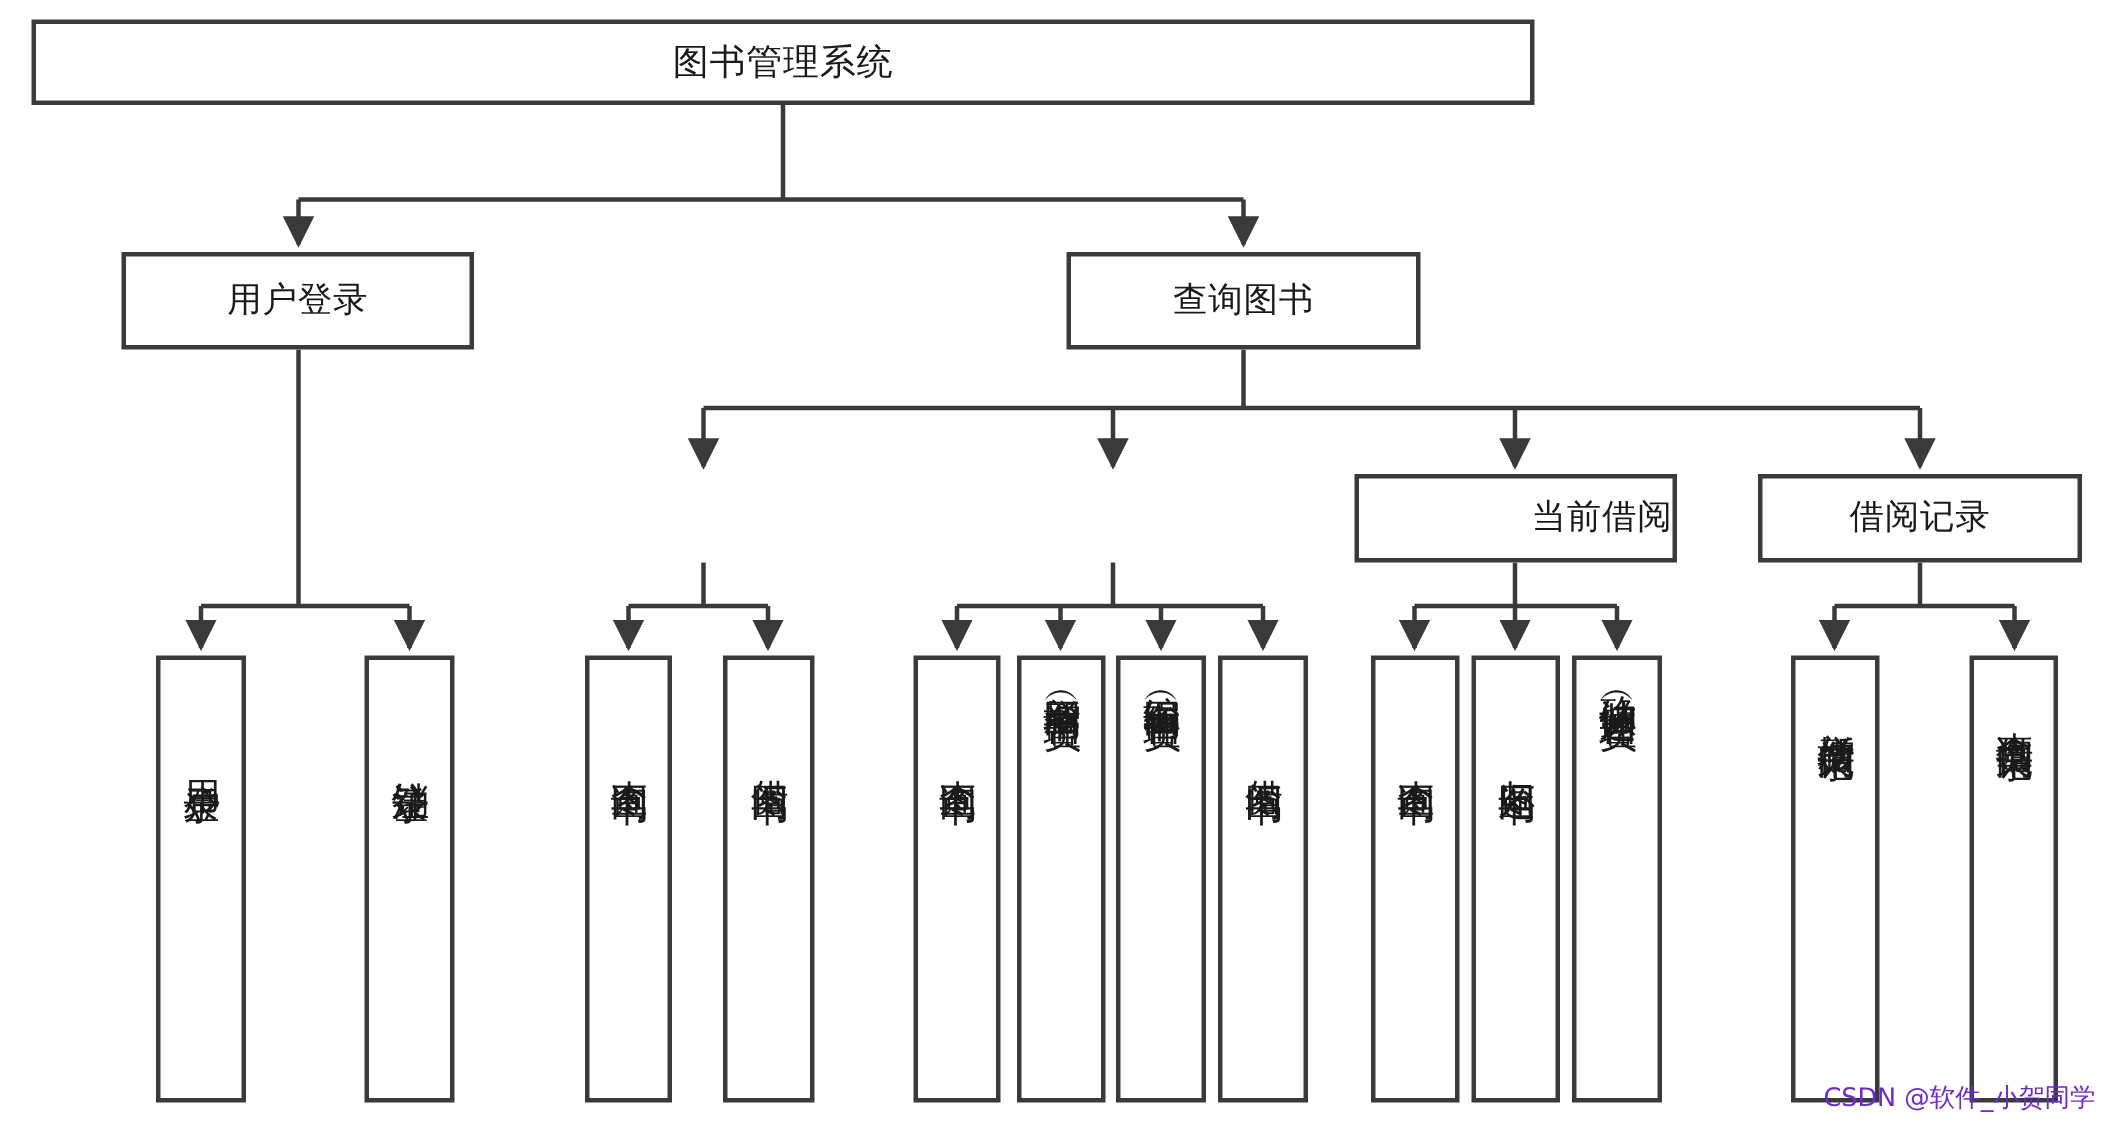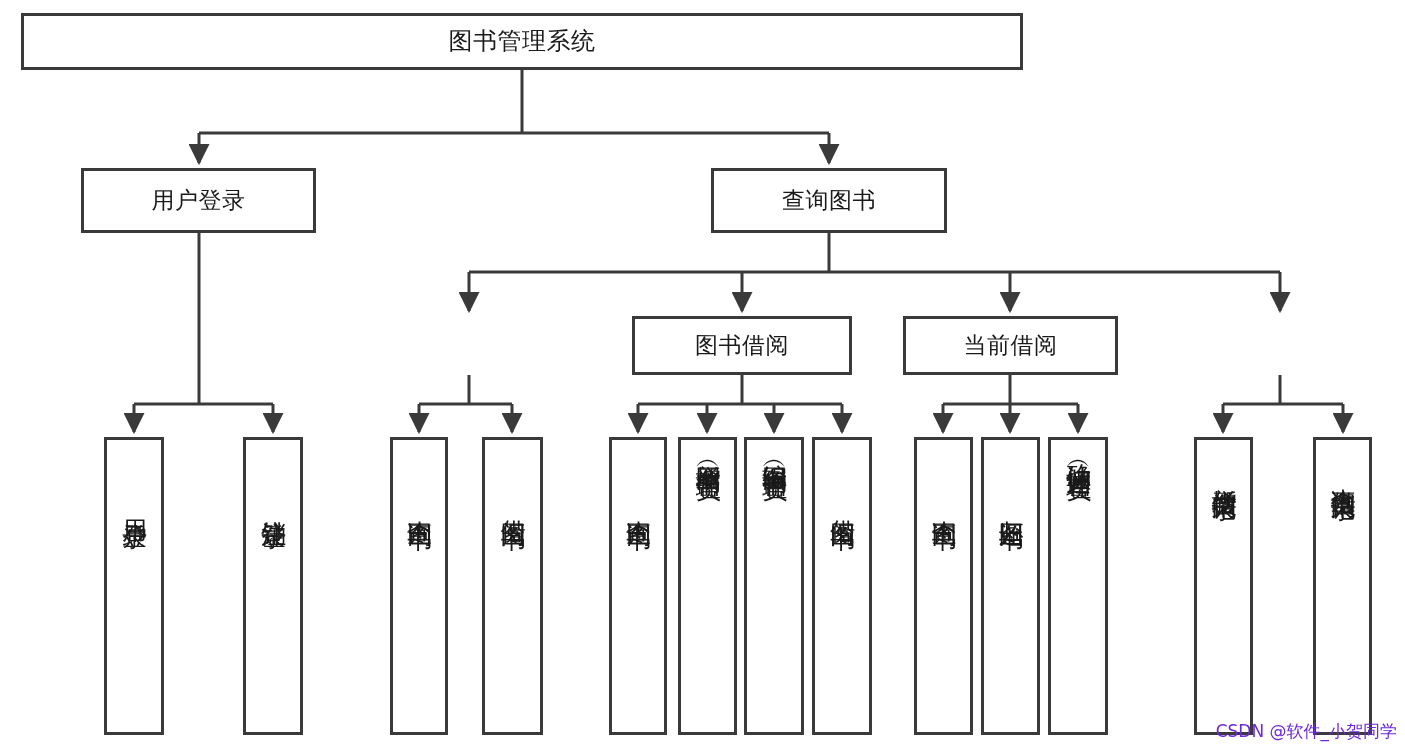--- a/index.html
+++ b/index.html
@@ -135,25 +135,25 @@
     <span class="label">图书管理系统</span>
   </div>
 
   <div class="node horiz" style="left:81px; top:168px; width:235px; height:65px;">
     <span class="label">用户登录</span>
   </div>
   <div class="node horiz" style="left:711px; top:168px; width:236px; height:65px;">
     <span class="label">查询图书</span>
   </div>
 
-  <div class="node horiz" style="left:632px; top:316px; width:220px; height:59px;">
-    <span class="label">图书借阅</span>
-  </div>
-  <div class="node horiz" style="left:903px; top:316px; width:215px; height:59px;">
+  <div class="node horiz" style="left:903px; top:316px; width:215px; height:59px;justify-content:flex-end;">
     <span class="label">当前借阅</span>
+  </div>
+  <div class="node horiz" style="left:1172px; top:316px; width:216px; height:59px;">
+    <span class="label">借阅记录</span>
   </div>
 
   <div class="node vert" style="left:104px; top:437px; width:60px; height:298px; padding-top:60px;">
     <span class="label">用户登录</span>
   </div>
   <div class="node vert" style="left:243px; top:437px; width:60px; height:298px; padding-top:60px;">
     <span class="label">注销登录</span>
   </div>
 
   <div class="node vert" style="left:390px; top:437px; width:58px; height:298px; padding-top:60px;">

